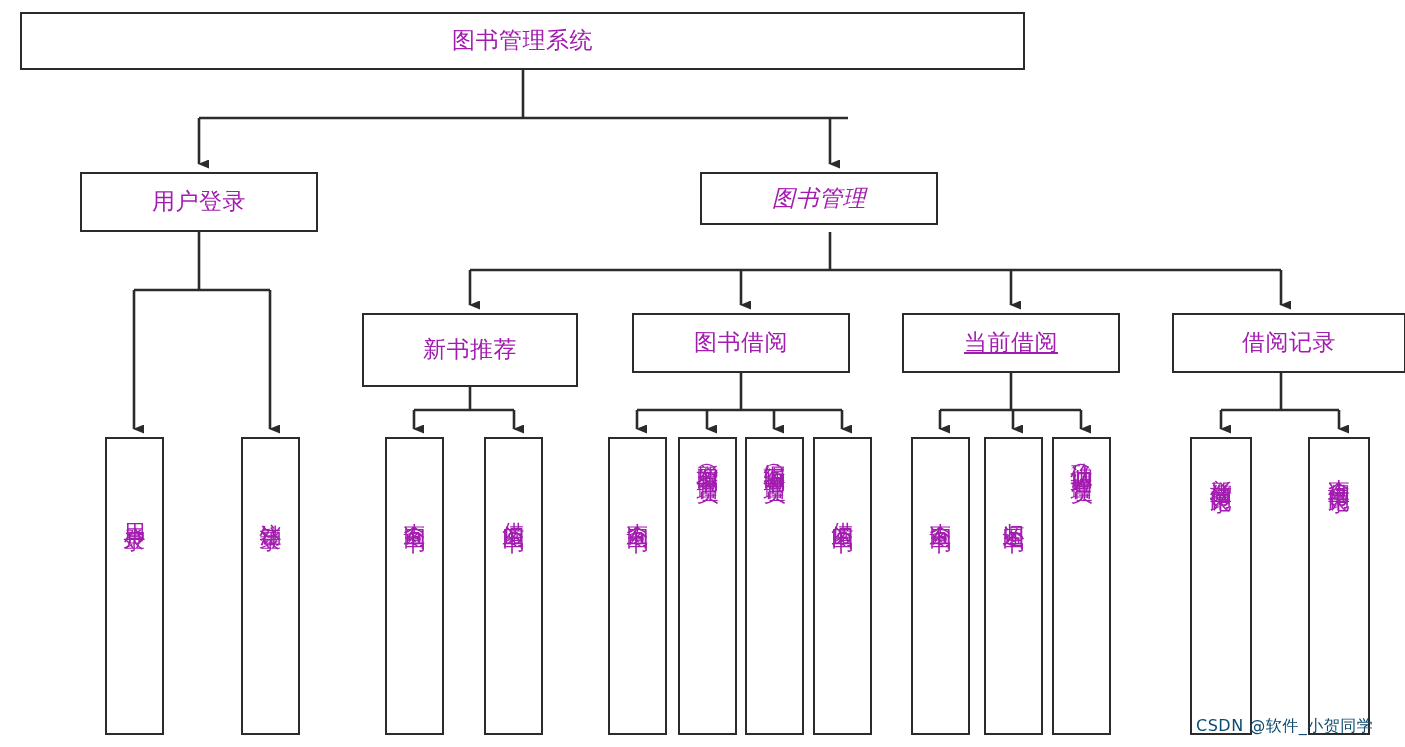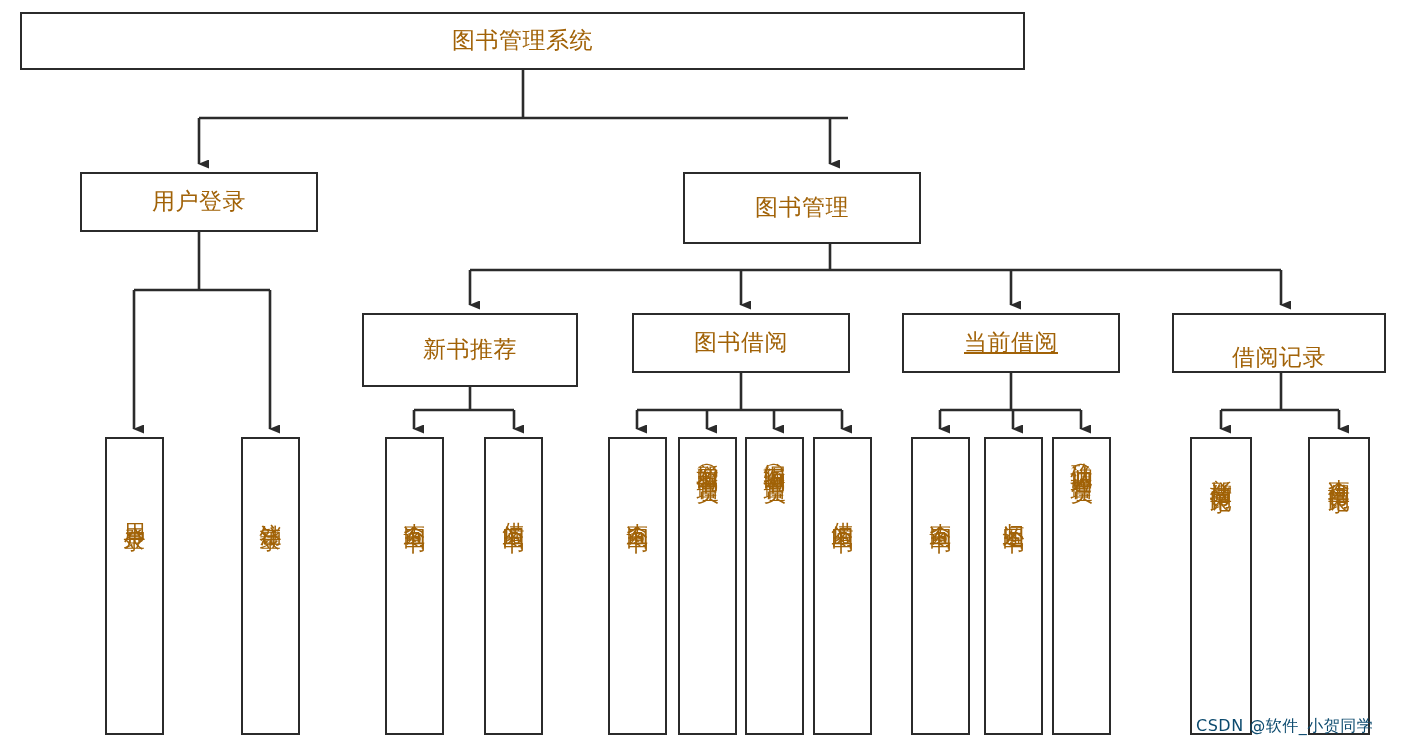--- a/index.html
+++ b/index.html
@@ -27,21 +27,21 @@
     pointer-events: none;
   }
   .node {
     position: absolute;
     box-sizing: border-box;
     background: #ffffff;
     border: 2px solid #2b2b2b;
     display: flex;
     align-items: center;
     justify-content: center;
-    color: #a16207;
+    color: #a21caf;
     z-index: 3;
   }
   .node-label {
     display: block;
     text-align: center;
     line-height: 1.18;
     letter-spacing: 0.5px;
   }
   
   .node.horiz .node-label {
@@ -130,34 +130,34 @@
     </g>
   </svg>
 
   <div class="node root horiz" style="left:20px; top:12px; width:1005px; height:58px;">
     <span class="node-label">图书管理系统</span>
   </div>
 
   <div class="node horiz" style="left:80px; top:172px; width:238px; height:60px;">
     <span class="node-label">用户登录</span>
   </div>
-  <div class="node horiz" style="left:683px; top:172px; width:238px; height:72px;">
+  <div class="node horiz" style="left:700px; top:172px; width:238px; height:53px;font-style:italic;">
     <span class="node-label">图书管理</span>
   </div>
 
   <div class="node horiz" style="left:362px; top:313px; width:216px; height:74px;">
     <span class="node-label">新书推荐</span>
   </div>
   <div class="node horiz" style="left:632px; top:313px; width:218px; height:60px;">
     <span class="node-label">图书借阅</span>
   </div>
   <div class="node horiz" style="left:902px; top:313px; width:218px; height:60px;text-decoration:underline;">
     <span class="node-label">当前借阅</span>
   </div>
-  <div class="node horiz" style="left:1172px; top:313px; width:214px; height:60px;align-items:flex-end;">
+  <div class="node horiz" style="left:1172px; top:313px; width:234px; height:60px;">
     <span class="node-label">借阅记录</span>
   </div>
 
   <div class="node vert" style="left:105px; top:437px; width:59px; height:298px; padding-top:66px;">
     <span class="node-label">用户登录</span>
   </div>
   <div class="node vert" style="left:241px; top:437px; width:59px; height:298px; padding-top:66px;">
     <span class="node-label">注销登录</span>
   </div>
 

